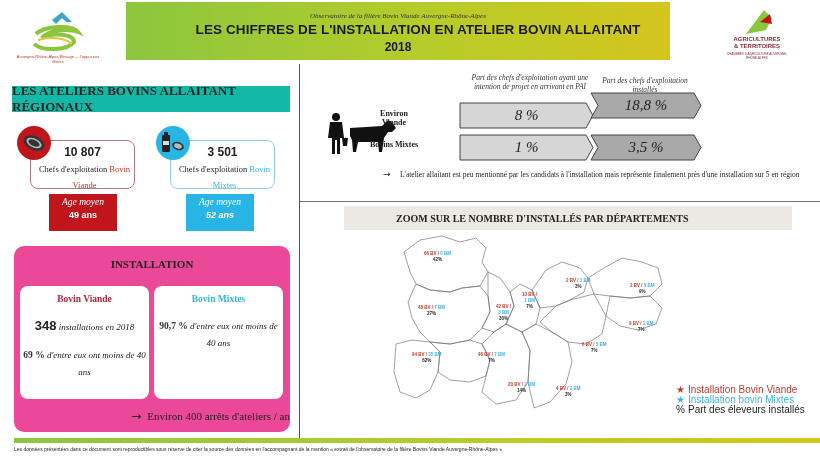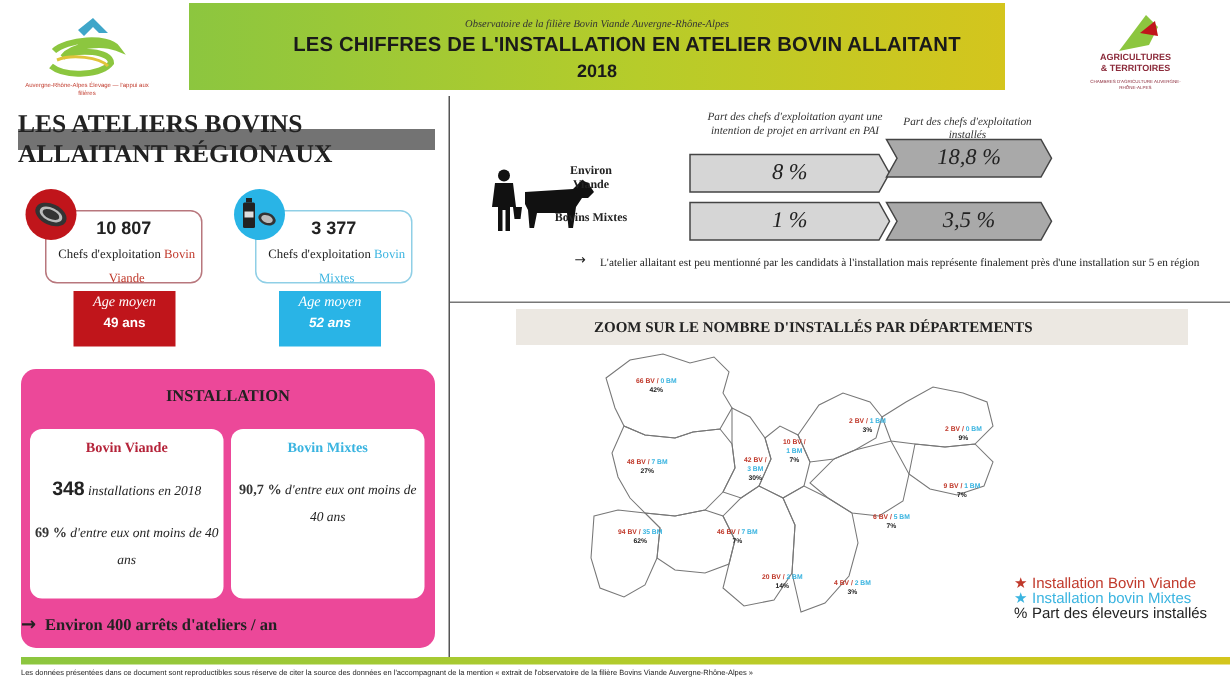--- a/index.html
+++ b/index.html
@@ -17,21 +17,21 @@
   .banner .year { position: absolute; top: 38px; left: 0; width: 100%; text-align: center; font-family: "Liberation Sans", sans-serif; font-weight: bold; font-size: 12px; color: #1a1a1a; }
   .logo-right { left: 726px; top: 8px; width: 62px; height: 56px; }
   .logo-right .t1 { position: absolute; top: 28px; left: 0; width: 62px; text-align: center; font-family: "Liberation Sans", sans-serif; font-size: 6px; color: #8b2a3a; font-weight: bold; line-height: 7px; }
   .logo-right .t2 { position: absolute; top: 44px; left: 0; width: 62px; text-align: center; font-family: "Liberation Sans", sans-serif; font-size: 3px; color: #8b2a3a; line-height: 4px; }
 
   
   .vline { left: 299px; top: 64px; width: 1px; height: 376px; background: #555; }
   .hline { left: 300px; top: 201px; width: 520px; height: 1px; background: #777; }
 
   
-  .sec-head { left: 12px; top: 86px; width: 278px; height: 14px; background: #737373; font-family: "Liberation Serif", serif; font-weight: bold; font-size: 17px; color: #222; display: flex; align-items: center; justify-content: center; }
+  .sec-head { left: 12px; top: 86px; width: 278px; height: 26px; background: #14b8a6; font-family: "Liberation Serif", serif; font-weight: bold; font-size: 13px; color: #222; display: flex; align-items: center; justify-content: center; }
 
   .stat-card { position: absolute; border-radius: 8px; background: #fff; }
   .stat-card.viande { left: 30px; top: 140px; width: 105px; height: 49px; border: 1px solid #b8777d; }
   .stat-card.mixte { left: 170px; top: 140px; width: 105px; height: 49px; border: 1px solid #8fcfe6; }
   .stat-card .num { position: absolute; top: 4px; left: 0; width: 100%; text-align: center; font-family: "Liberation Sans", sans-serif; font-weight: bold; font-size: 12px; color: #222; }
   .stat-card .lbl { position: absolute; top: 20px; left: 2px; width: 100%; text-align: center; font-size: 8.5px; line-height: 16px; color: #222; }
   .stat-card.viande .hl { color: #c0392b; }
   .stat-card.mixte .hl { color: #3ab4e0; }
 
   .icon-circle { position: absolute; width: 34px; height: 34px; border-radius: 50%; }
@@ -51,21 +51,21 @@
   .inst-card { position: absolute; top: 40px; width: 129px; height: 113px; background: #fff; border-radius: 8px; text-align: center; }
   .inst-card.v { left: 6px; }
   .inst-card.m { left: 140px; }
   .inst-card .ct { margin-top: 8px; font-weight: bold; font-size: 9.5px; }
   .inst-card.v .ct { color: #b5243a; }
   .inst-card.m .ct { color: #3ab4e0; }
   .inst-card .cnt { margin-top: 14px; font-size: 9px; font-style: italic; color: #222; }
   .inst-card .cnt b { font-family: "Liberation Sans", sans-serif; font-style: normal; font-size: 13px; font-weight: bold; }
   .inst-card .pct { margin-top: 14px; font-size: 9px; font-style: italic; line-height: 17px; color: #222; }
   .inst-card .pct b { font-family: Liberation Serif, serif; font-style: normal; font-weight: bold; font-size: 9.5px; color: #333; }
-  .inst .bottom { position: absolute; top: 163px; left: 0; width: 100%; text-align: left; font-size: 11px; color: #222; font-weight: bold; }
+  .inst .bottom { position: absolute; top: 163px; left: 0; width: 100%; text-align: right; font-size: 11px; color: #222; }
   .inst .bottom .arr { font-family: "DejaVu Sans", sans-serif; font-size: 12px; margin-right: 6px; }
 
   
   .farmer { left: 326px; top: 112px; width: 72px; height: 44px; }
   .col-head { position: absolute; font-style: italic; font-size: 7.5px; color: #333; text-align: center; line-height: 8.5px; }
   .col-head.c1 { left: 465px; top: 74px; width: 130px; }
   .col-head.c2 { left: 597px; top: 74px; width: 96px; top: 77px; }
   .row-lbl { position: absolute; left: 368px; width: 52px; text-align: center; font-weight: bold; font-size: 8px; line-height: 9px; color: #222; }
   .row-lbl.r1 { top: 109px; }
   .row-lbl.r2 { top: 140px; }
@@ -142,21 +142,21 @@
 </div>
 <div class="icon-circle red">
   <svg width="34" height="34" viewBox="0 0 34 34">
     <ellipse cx="17" cy="17" rx="11" ry="7" fill="#333" transform="rotate(25 17 17)"></ellipse>
     <ellipse cx="17" cy="17" rx="8" ry="4.5" fill="#bbb" transform="rotate(25 17 17)"></ellipse>
     <ellipse cx="17" cy="17" rx="6" ry="3" fill="#333" transform="rotate(25 17 17)"></ellipse>
   </svg>
 </div>
 
 <div class="stat-card mixte">
-  <div class="num">3 377</div>
+  <div class="num">3 501</div>
   <div class="lbl"><span>Chefs d'exploitation </span><span class="hl">Bovin Mixtes</span></div>
 </div>
 <div class="icon-circle blue">
   <svg width="34" height="34" viewBox="0 0 34 34">
     <rect x="8" y="6" width="4" height="3" fill="#222"></rect>
     <rect x="6" y="9" width="8" height="17" rx="1" fill="#222"></rect>
     <rect x="7" y="15" width="6" height="4" fill="#ddd"></rect>
     <ellipse cx="22" cy="20" rx="6" ry="4" fill="#333" transform="rotate(20 22 20)"></ellipse>
     <ellipse cx="22" cy="20" rx="4" ry="2.5" fill="#bbb" transform="rotate(20 22 20)"></ellipse>
   </svg>

